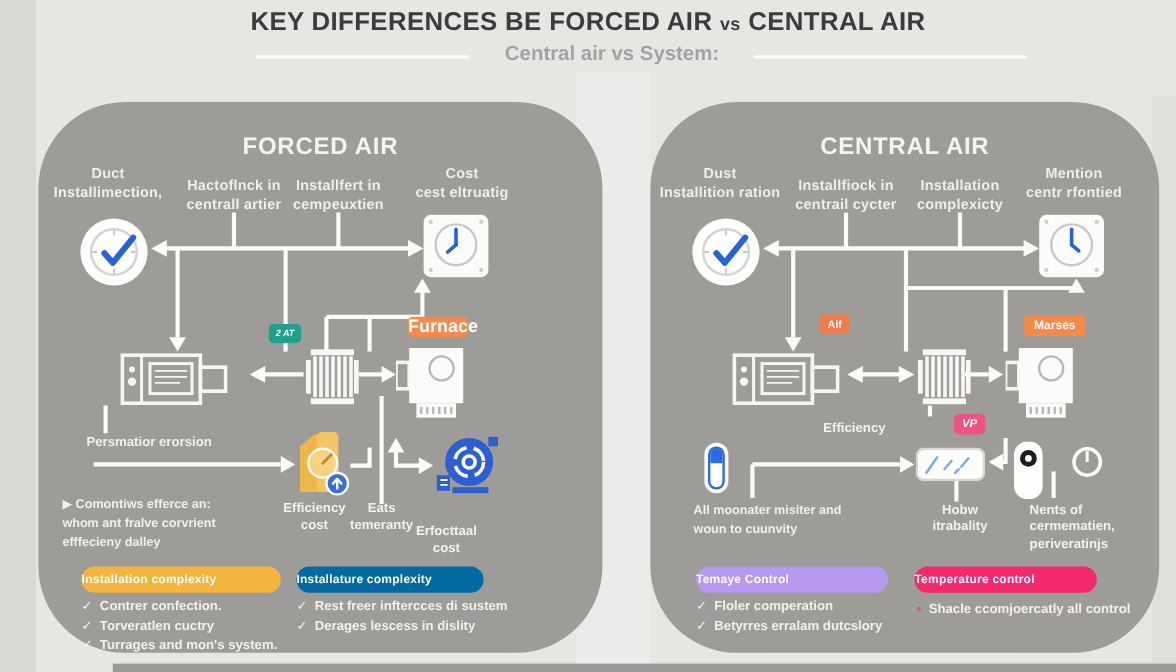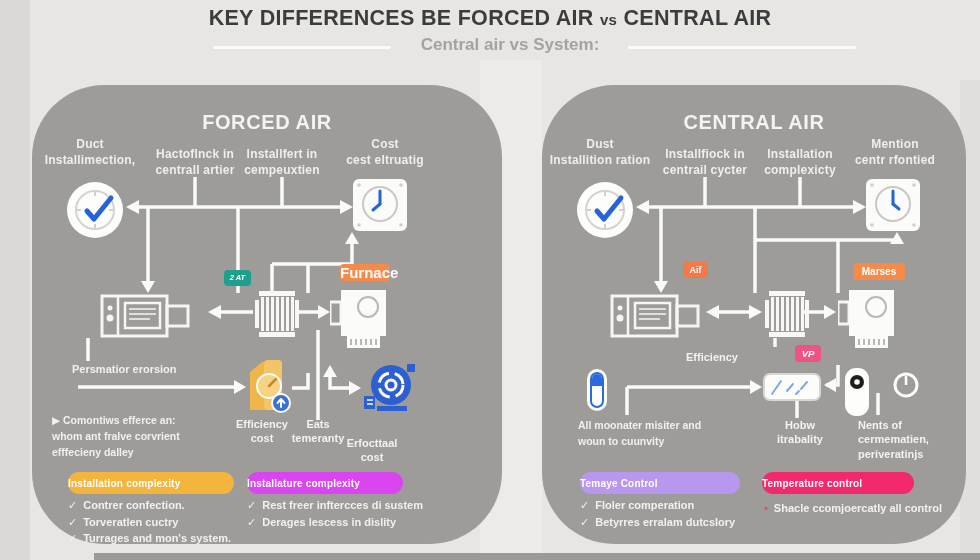--- a/index.html
+++ b/index.html
@@ -217,21 +217,21 @@
   <div class="cap" style="left:246px;top:332px;width:80px;">
     <span>Eats</span>
     <span>temeranty</span>
   </div>
   <div class="cap" style="left:300px;top:329px;width:80px;margin-top:22px;">
     <span>Erfocttaal</span>
     <span>cost</span>
   </div>
 
   <div class="pill" style="left:36px;top:387px;width:166px;background:#f3b53d;">Installation complexity</div>
-  <div class="pill" style="left:215px;top:387px;width:156px;background:#d946ef;">Installature complexity</div>
+  <div class="pill" style="left:215px;top:387px;width:156px;background:#0369a1;">Installature complexity</div>
 
   <div class="list" style="left:36px;top:412px;">
     <div class="check-row">
       <span class="mark">✓</span>
       <span>Contrer confection.</span>
     </div>
     <div class="check-row">
       <span class="mark">✓</span>
       <span>Torveratlen cuctry</span>
     </div>

